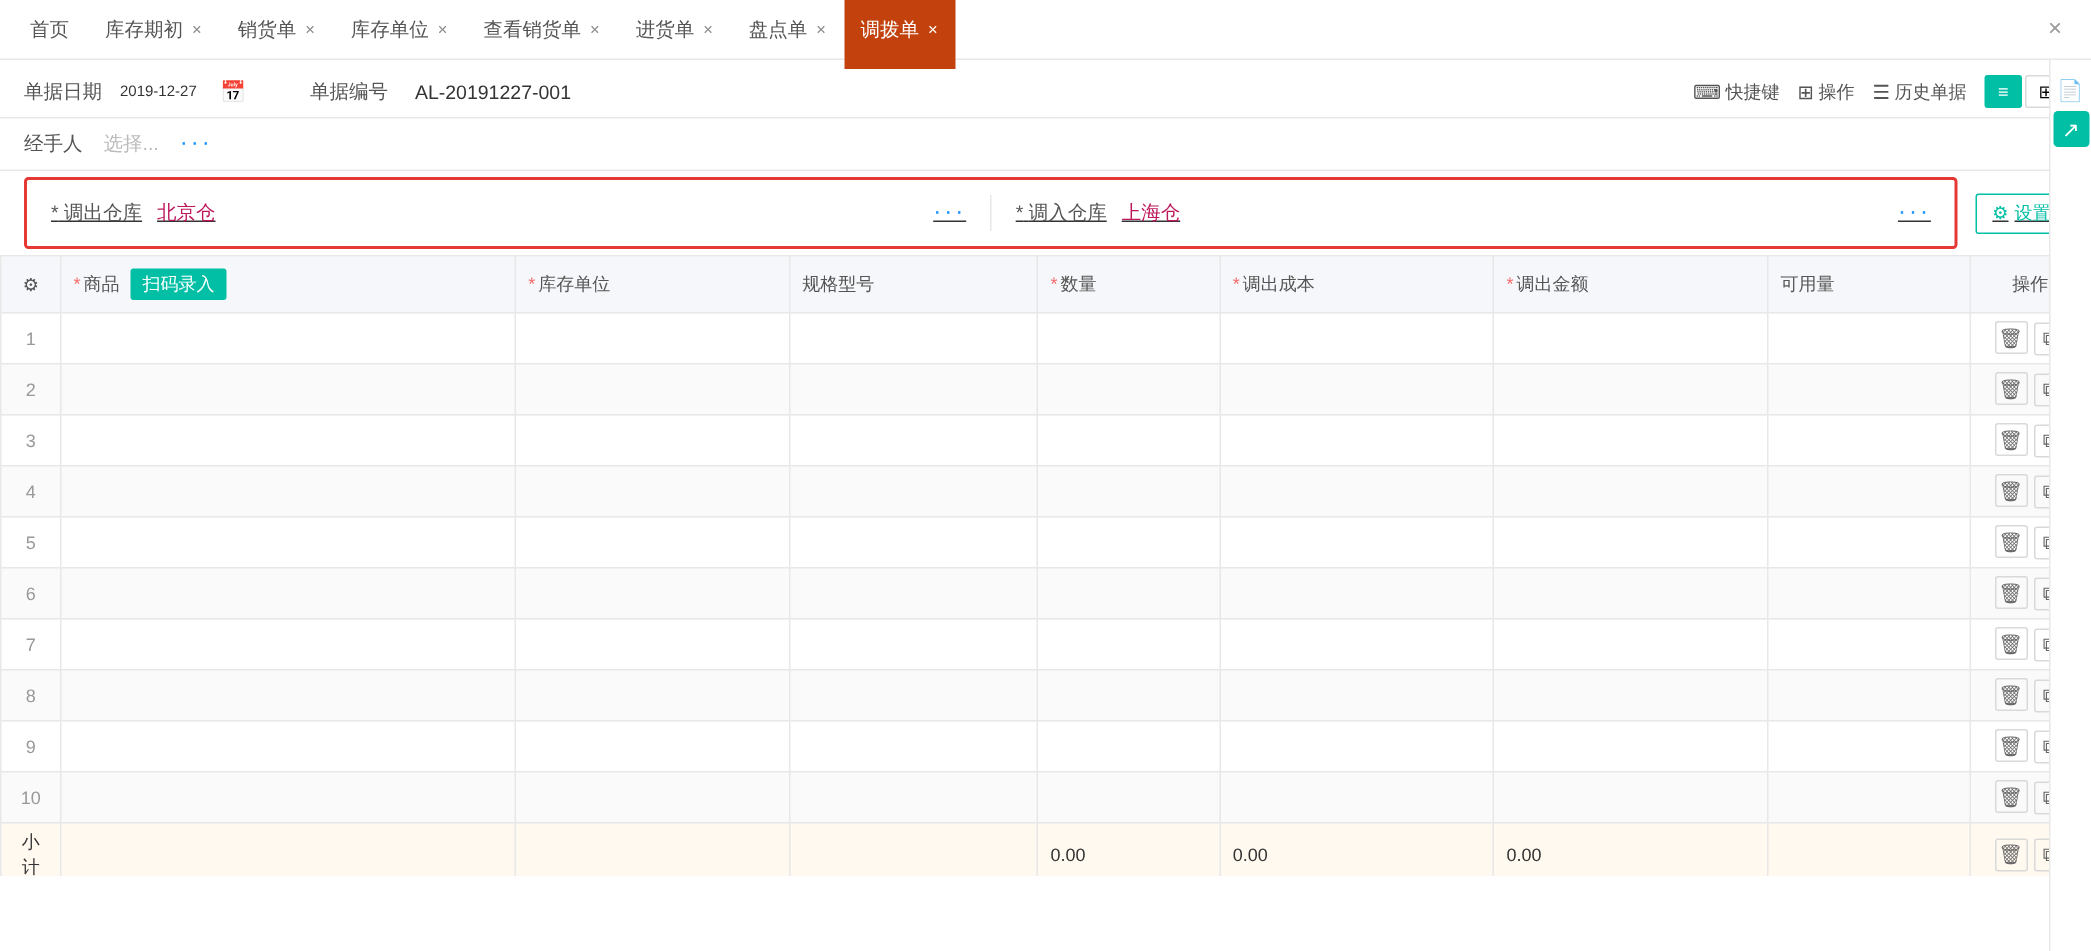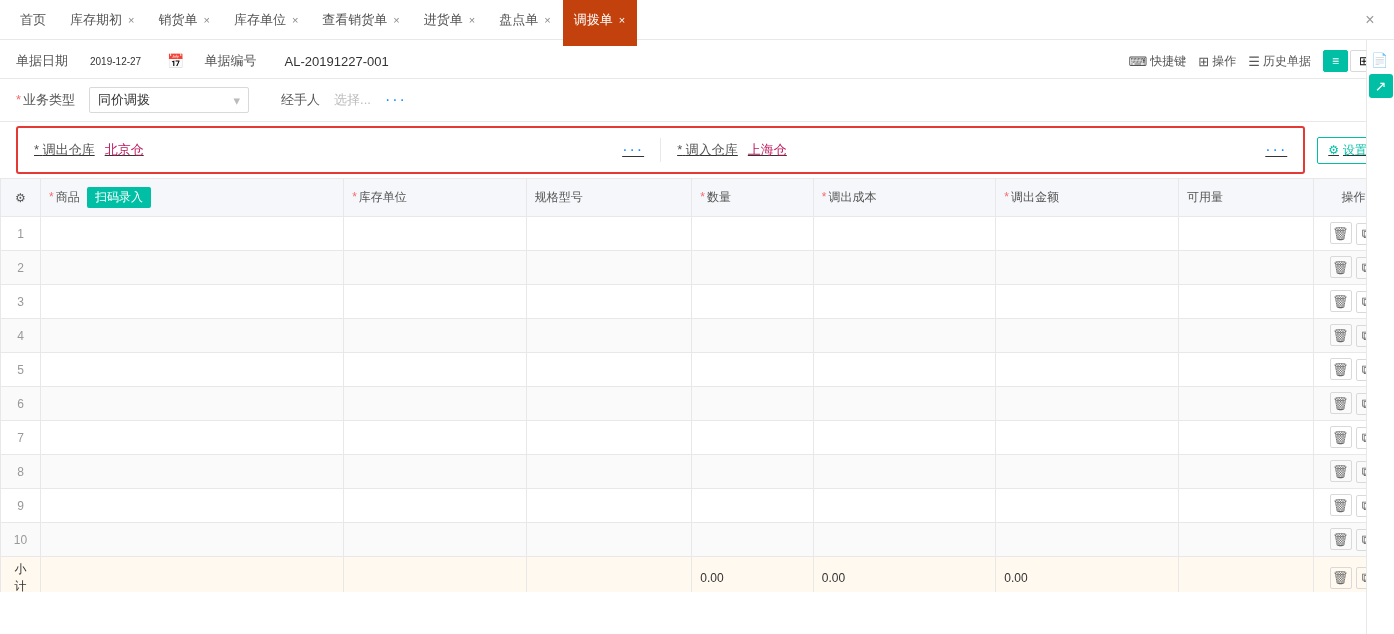--- a/index.html
+++ b/index.html
@@ -64,20 +64,21 @@
       margin-left: 2px;
       font-size: 10px;
     }
     .date-icon {
       color: #aaa;
       margin-left: 6px;
       font-size: 14px;
       cursor: pointer;
     }
     .doc-num {
+      margin-left: 32px;
       color: #555;
     }
     .doc-num-val {
       margin-left: 8px;
       color: #333;
     }
 
     
     .toolbar-right {
       display: flex;
@@ -322,21 +323,21 @@
     <span>调拨单</span>
     <span class="tab-close">×</span>
   </div>
   <div class="right-close">×</div>
 </div>
 
 <div class="main-content">
 
   <div class="top-form">
     <div style="display:flex; align-items:center; justify-content:space-between; padding:10px 16px 6px 16px; border-bottom:1px solid #e8e8e8;">
-      <div style="display:flex; align-items:center; gap:20px;">
+      <div style="display:flex; align-items:center; gap:10px;">
         <span class="form-label">单据日期</span>
         <span class="form-value">2019-12-27</span>
         <span class="date-icon">📅</span>
         <span class="doc-num">单据编号</span>
         <span class="doc-num-val">AL-20191227-001</span>
       </div>
       <div class="toolbar-right">
         <div class="toolbar-right-item">
           <span style="font-size:13px;">⌨</span>
           <span>快捷键</span>
@@ -350,29 +351,20 @@
           <span>历史单据</span>
         </div>
         <div style="display:flex; align-items:center; gap:2px;">
           <button class="toolbar-btn active">≡</button>
           <button class="toolbar-btn">⊞</button>
         </div>
       </div>
     </div>
 
     <div style="display:flex; align-items:center; padding:8px 16px; gap:32px; border-bottom: 1px solid #e8e8e8;">
-      <div class="biz-field">
-        <span class="form-label">
-          <span class="required">*</span><span>业务类型</span>
-        </span>
-        <div class="biz-select" style="margin-left:8px;">
-          <span class="biz-select-text">同价调拨</span>
-          <span class="biz-select-arrow">▾</span>
-        </div>
-      </div>
       <div class="person-field">
         <span class="form-label">经手人</span>
         <span class="person-placeholder" style="margin-left:8px;cursor:pointer;">选择...</span>
         <span class="person-dots" style="margin-left:8px;">···</span>
       </div>
     </div>
 
     <div style="display:flex; align-items:center; padding:4px 16px;text-decoration:underline;">
       <div style="border:2px solid #e53935; border-radius:3px; display:flex; align-items:center; padding:10px 16px; flex:1; gap:0;">
 

